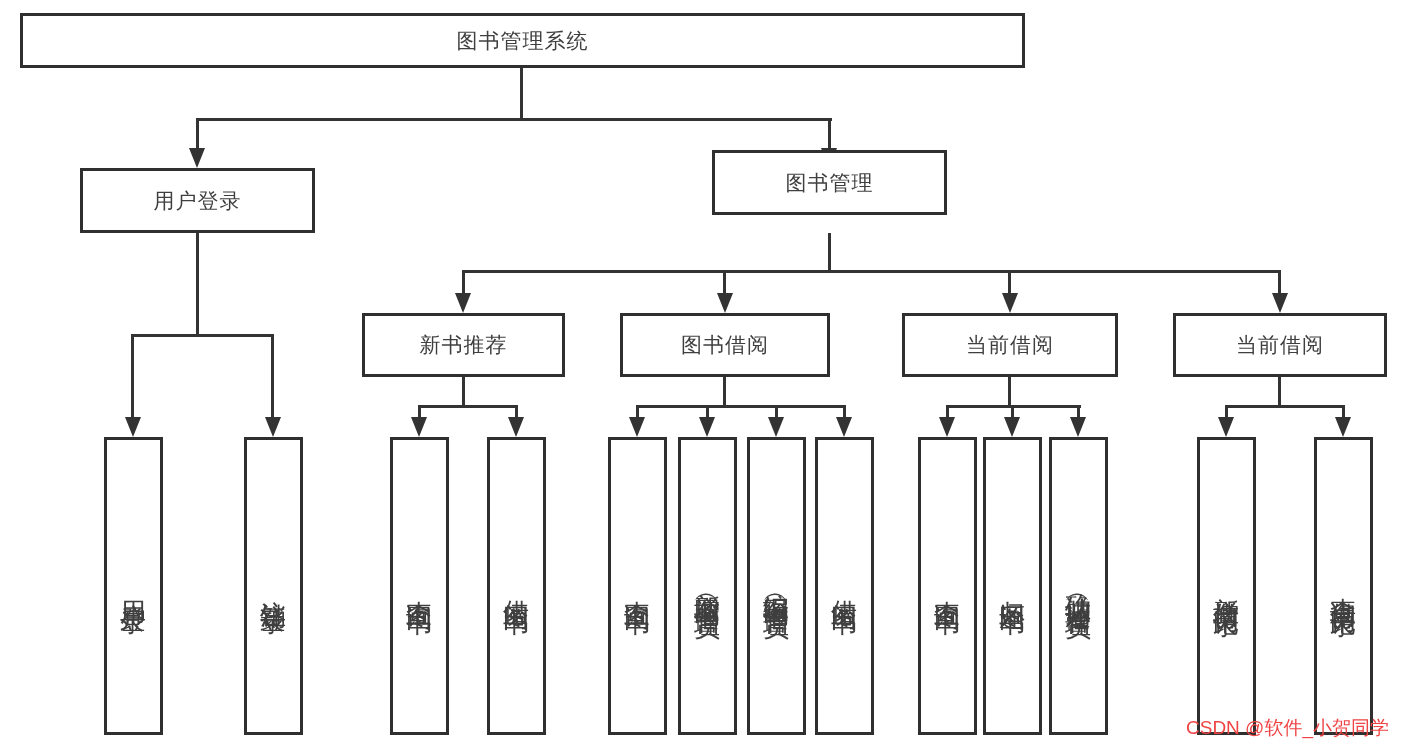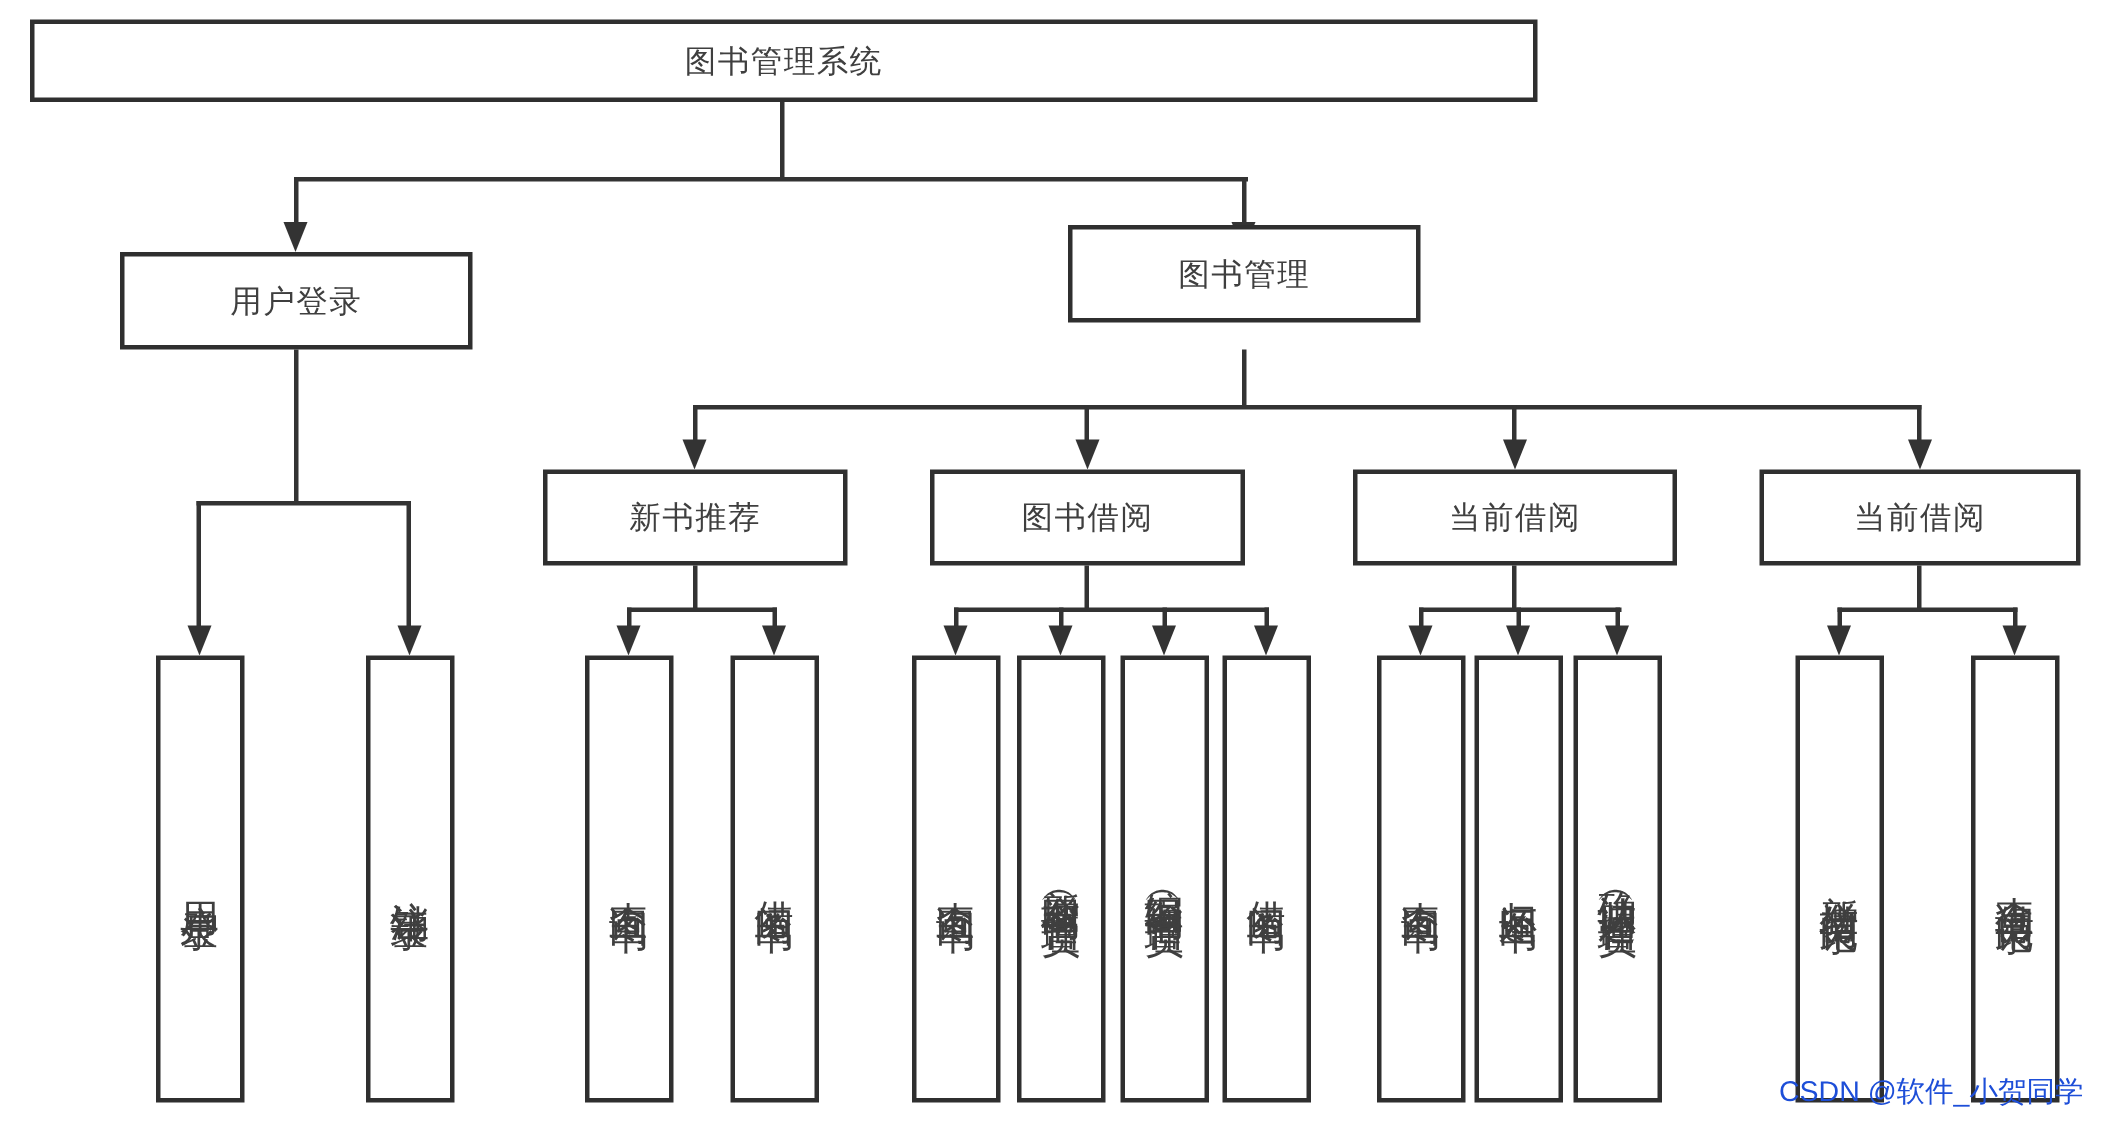--- a/index.html
+++ b/index.html
@@ -40,21 +40,21 @@
     width: 0; height: 0;
     border-left: 8px solid transparent;
     border-right: 8px solid transparent;
     border-top: 20px solid #333333;
   }
   .watermark {
     position: absolute;
     left: 1186px;
     top: 715px;
     font-size: 19px;
-    color: #1d4ed8;
+    color: #ef4444;
     white-space: nowrap;
   }
 </style>
 </head>
 <body>
 
 <div class="canvas">
 
   <div class="box" style="left:20px;top:13px;width:1005px;height:55px">
     <span class="h-label">图书管理系统</span>

